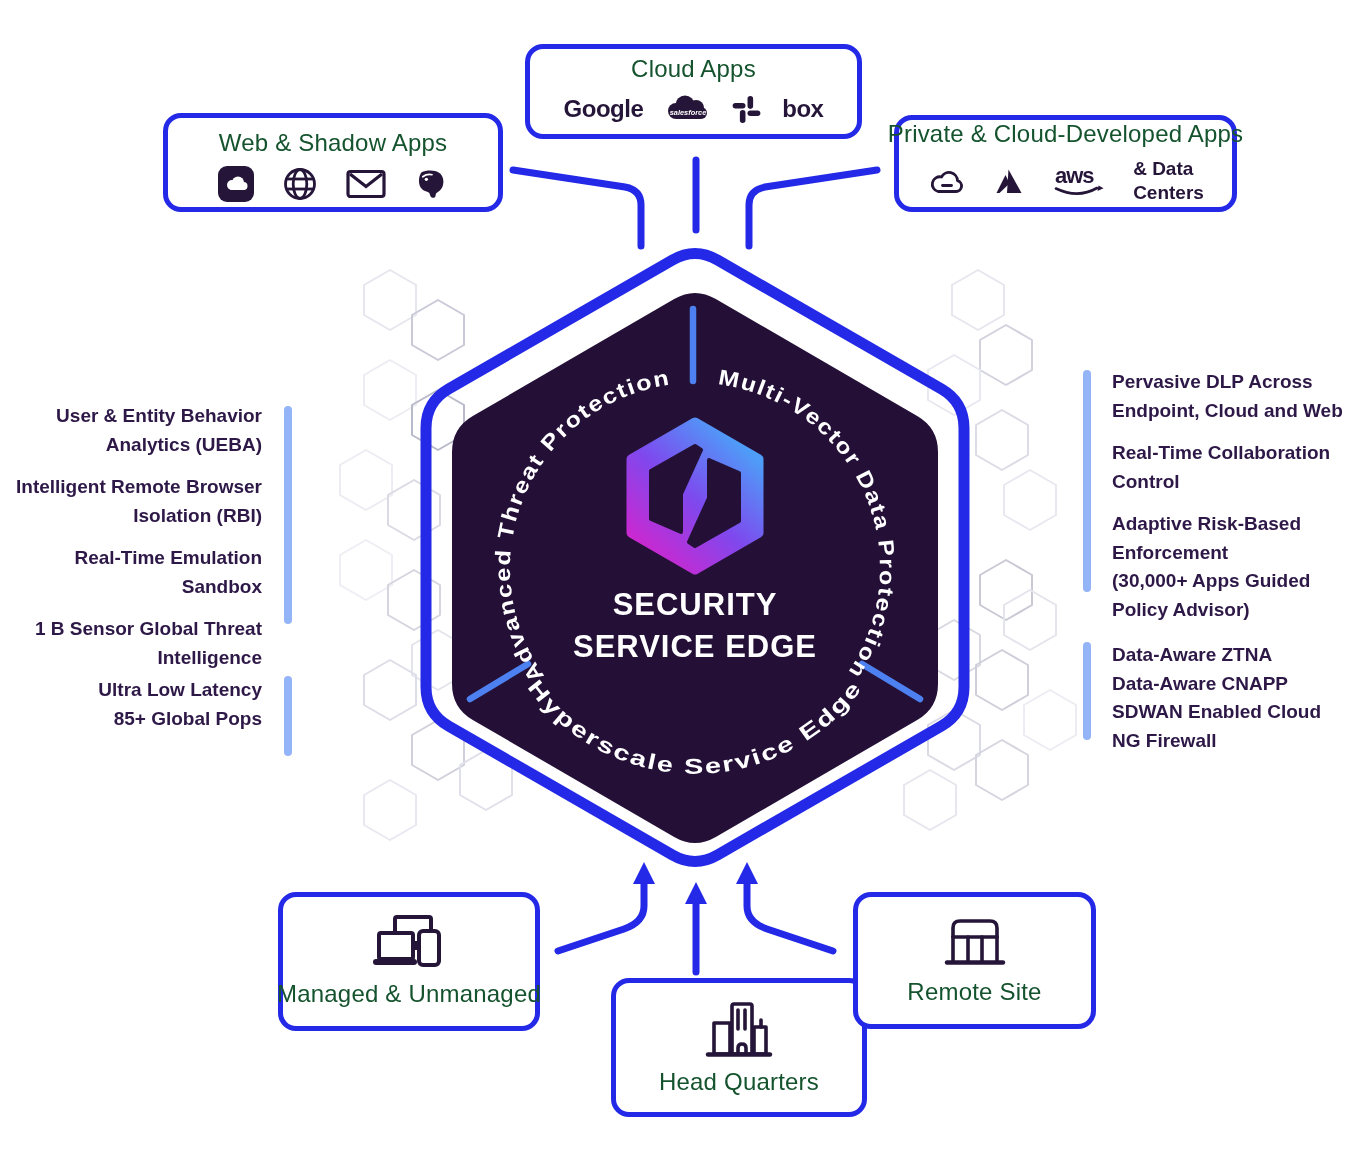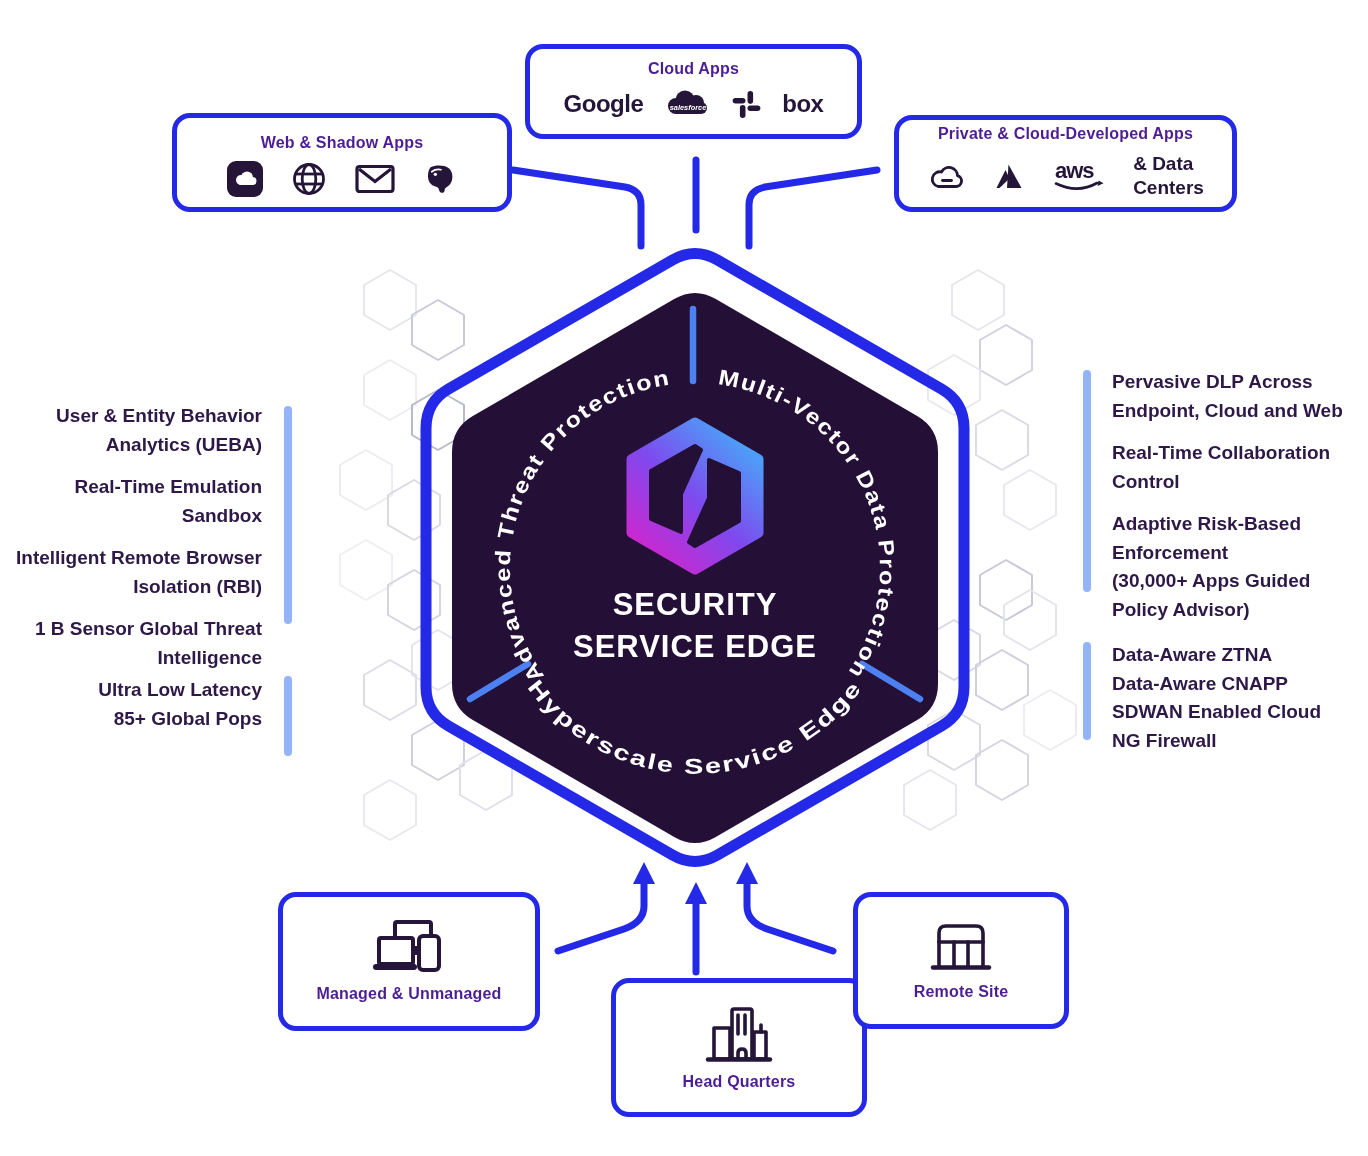--- a/index.html
+++ b/index.html
@@ -4,21 +4,21 @@
 <style>
   html,body{margin:0;padding:0;background:#fff;}
   .stage{position:relative;width:1368px;height:1156px;overflow:hidden;background:#fff;
          font-family:"Liberation Sans","DejaVu Sans",sans-serif;color:#2d1847;}
   svg.canvas{position:absolute;left:0;top:0;}
 
   
   .box{position:absolute;background:#fff;border:5px solid #2429e8;border-radius:18px;
        box-sizing:border-box;display:flex;flex-direction:column;align-items:center;
        justify-content:center;gap:9px;}
-  .box-title{font-weight:700;font-size:16px;color:#4c1d95;letter-spacing:.2px;white-space:nowrap;}
+  .box-title{font-weight:400;font-size:24px;color:#14532d;letter-spacing:.2px;white-space:nowrap;}
   .box-row{display:flex;align-items:center;gap:26px;justify-content:flex-end;}
   .wordmark{font-weight:700;font-size:24px;color:#251538;letter-spacing:-.5px;}
   .wordmark.google{font-weight:600;}
   .dc-note{font-size:19px;font-weight:600;line-height:1.25;color:#251538;white-space:pre-line;}
 
   
   .side-block{position:absolute;font-size:19px;font-weight:600;line-height:1.5;color:#2d1847;}
   .side-block.right-align{text-align:right;}
   .side-block .item{white-space:pre-line;margin-bottom:14px;}
   .side-block.tight .item{margin-bottom:0;}
@@ -158,21 +158,21 @@
         <rect x="16" y="2" width="5.4" height="12.4" rx="2.7"></rect>
         <rect x="16" y="16" width="12.4" height="5.4" rx="2.7"></rect>
         <rect x="8.6" y="15.6" width="5.4" height="12.4" rx="2.7"></rect>
         <rect x="1.6" y="8.6" width="12.4" height="5.4" rx="2.7"></rect>
       </g>
     </svg>
     <span class="wordmark">box</span>
   </div>
 </div>
 
-<div class="box" style="left:172px;top:113px;width:340px;height:99px;padding:6px 0 0;">
+<div class="box" style="left:163px;top:113px;width:340px;height:99px;padding:6px 0 0;">
   <div class="box-title">Web &amp; Shadow Apps</div>
   <div class="box-row" style="gap:28px;">
     <svg width="36" height="36" viewBox="0 0 36 36">
       <rect x="0" y="0" width="36" height="36" rx="9" fill="#251538"></rect>
       <g fill="#ffffff">
         <circle cx="14" cy="19" r="5"></circle>
             <circle cx="20" cy="16.5" r="6"></circle>
         <circle cx="25.5" cy="20" r="4"></circle>
             <rect x="11" y="18" width="17" height="6" rx="3"></rect>
       </g>
@@ -244,42 +244,42 @@
       <line x1="40" y1="11" x2="40" y2="30"></line>
       <path d="M33,55 v-6 q0,-4 4,-4 q4,0 4,4 v6"></path>
       <rect x="49" y="28" width="12" height="27"></rect>
       <line x1="56" y1="28" x2="56" y2="21"></line>
     </g>
     <line x1="3" y1="55.5" x2="65" y2="55.5" stroke="#251538" stroke-width="4.4" stroke-linecap="round"></line>
   </svg>
   <div class="box-title">Head Quarters</div>
 </div>
 
-<div class="box" style="left:853px;top:892px;width:216px;height:137px;padding:10px 0;">
+<div class="box" style="left:853px;top:892px;width:243px;height:137px;padding:10px 0;">
   <svg width="64" height="54" viewBox="0 0 64 54">
     <g stroke="#251538" stroke-width="3.6" fill="none" stroke-linejoin="round" stroke-linecap="round">
       <path d="M10,22 V13 Q10,6 17,6 H47 Q54,6 54,13 V22"></path>
       <line x1="10" y1="22" x2="54" y2="22"></line>
       <line x1="10" y1="22" x2="10" y2="46"></line>
       <line x1="25" y1="22" x2="25" y2="46"></line>
       <line x1="39" y1="22" x2="39" y2="46"></line>
       <line x1="54" y1="22" x2="54" y2="46"></line>
     </g>
     <line x1="4" y1="47.5" x2="60" y2="47.5" stroke="#251538" stroke-width="4.4" stroke-linecap="round"></line>
   </svg>
   <div class="box-title">Remote Site</div>
 </div>
 
 <div class="side-block right-align" style="left:12px;top:402px;width:250px;">
   <div class="item">User &amp; Entity Behavior
 Analytics (UEBA)</div>
+  <div class="item">Intelligent Remote Browser
+Isolation (RBI)</div>
   <div class="item">Real-Time Emulation
 Sandbox</div>
-  <div class="item">Intelligent Remote Browser
-Isolation (RBI)</div>
   <div class="item">1 B Sensor Global Threat
 Intelligence</div>
 </div>
 <div class="bar" style="left:284px;top:406px;height:218px;"></div>
 
 <div class="side-block right-align tight" style="left:12px;top:676px;width:250px;">
   <div class="item">Ultra Low Latency</div>
   <div class="item">85+ Global Pops</div>
 </div>
 <div class="bar" style="left:284px;top:676px;height:80px;"></div>

